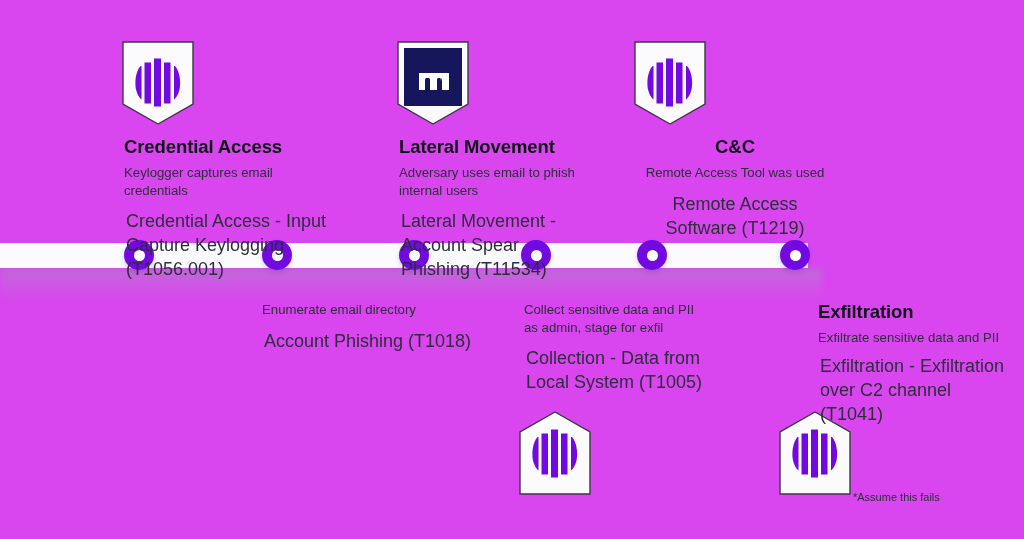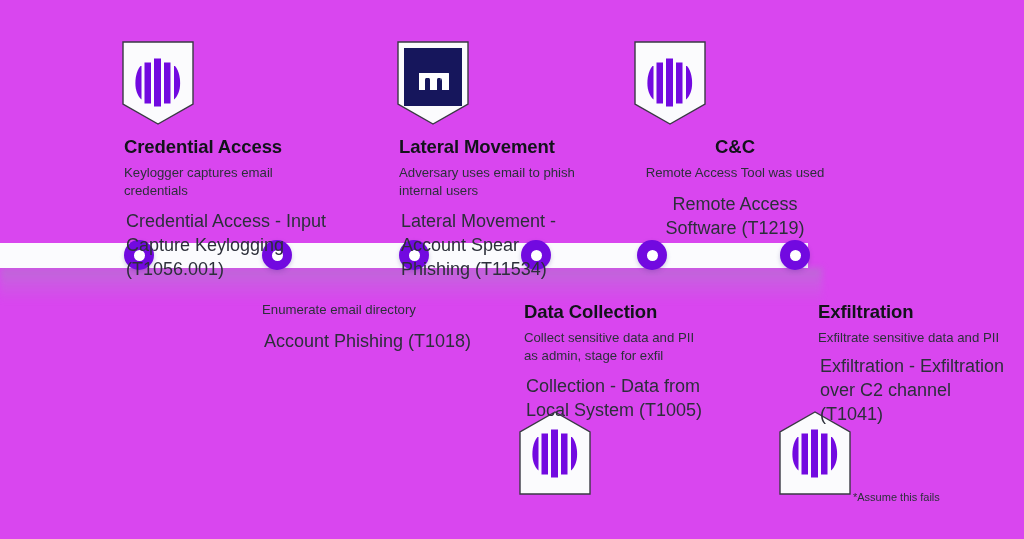--- a/index.html
+++ b/index.html
@@ -203,21 +203,20 @@
     <p class="desc">Remote Access Tool was used</p>
     <p class="tech">Remote Access Software (T1219)</p>
   </div>
 
   <div class="block" style="left:262px; top:301px; width:215px;">
     <p class="desc">Enumerate email directory</p>
     <p class="tech">Account Phishing (T1018)</p>
   </div>
 
   <div class="block" style="left:524px; top:301px; width:185px;">
-    <h2>Data Collection</h2>
     <p class="desc">Collect sensitive data and PII as admin, stage for exfil</p>
     <p class="tech">Collection - Data from Local System (T1005)</p>
   </div>
 
   <div class="block" style="left:818px; top:301px; width:200px;">
     <h2>Exfiltration</h2>
     <p class="desc" style="margin-bottom:8px;">Exfiltrate sensitive data and PII</p>
     <p class="tech">Exfiltration - Exfiltration over C2 channel (T1041)</p>
   </div>
 

